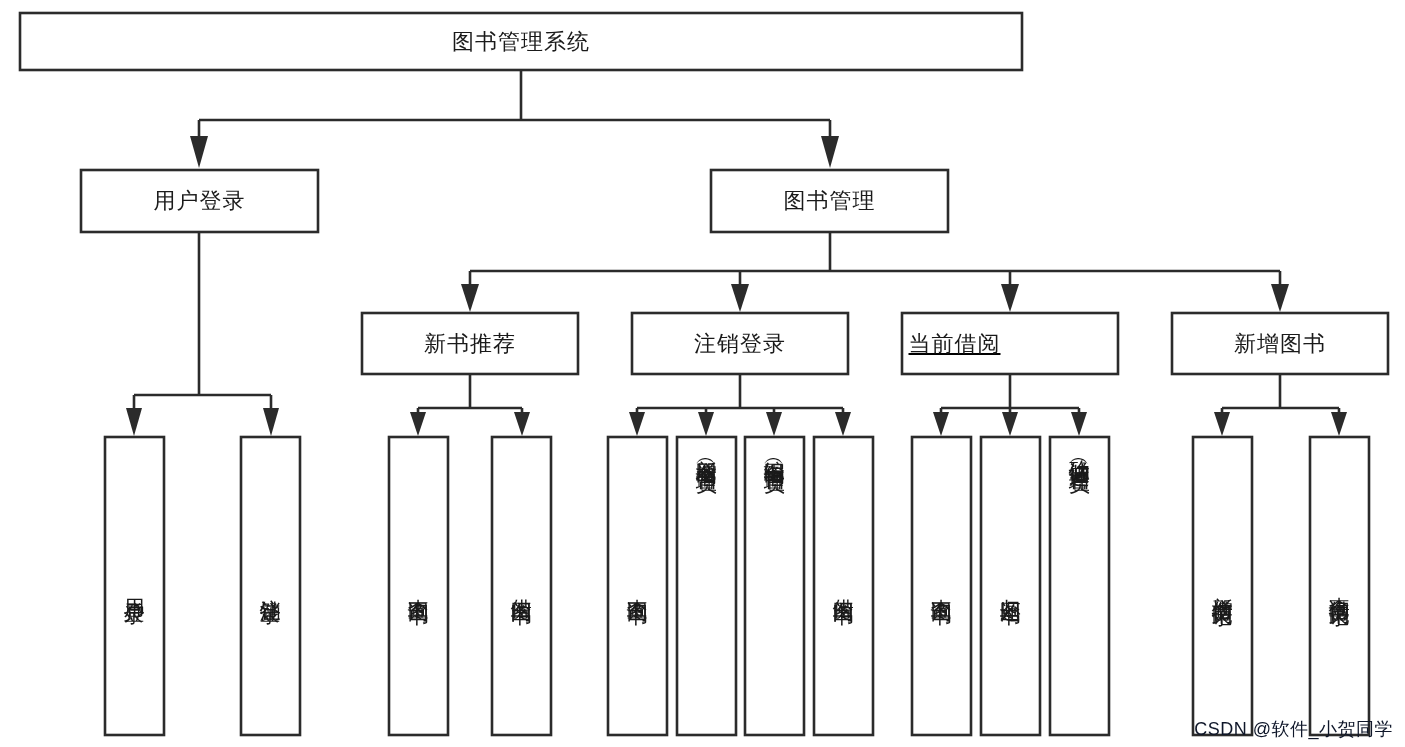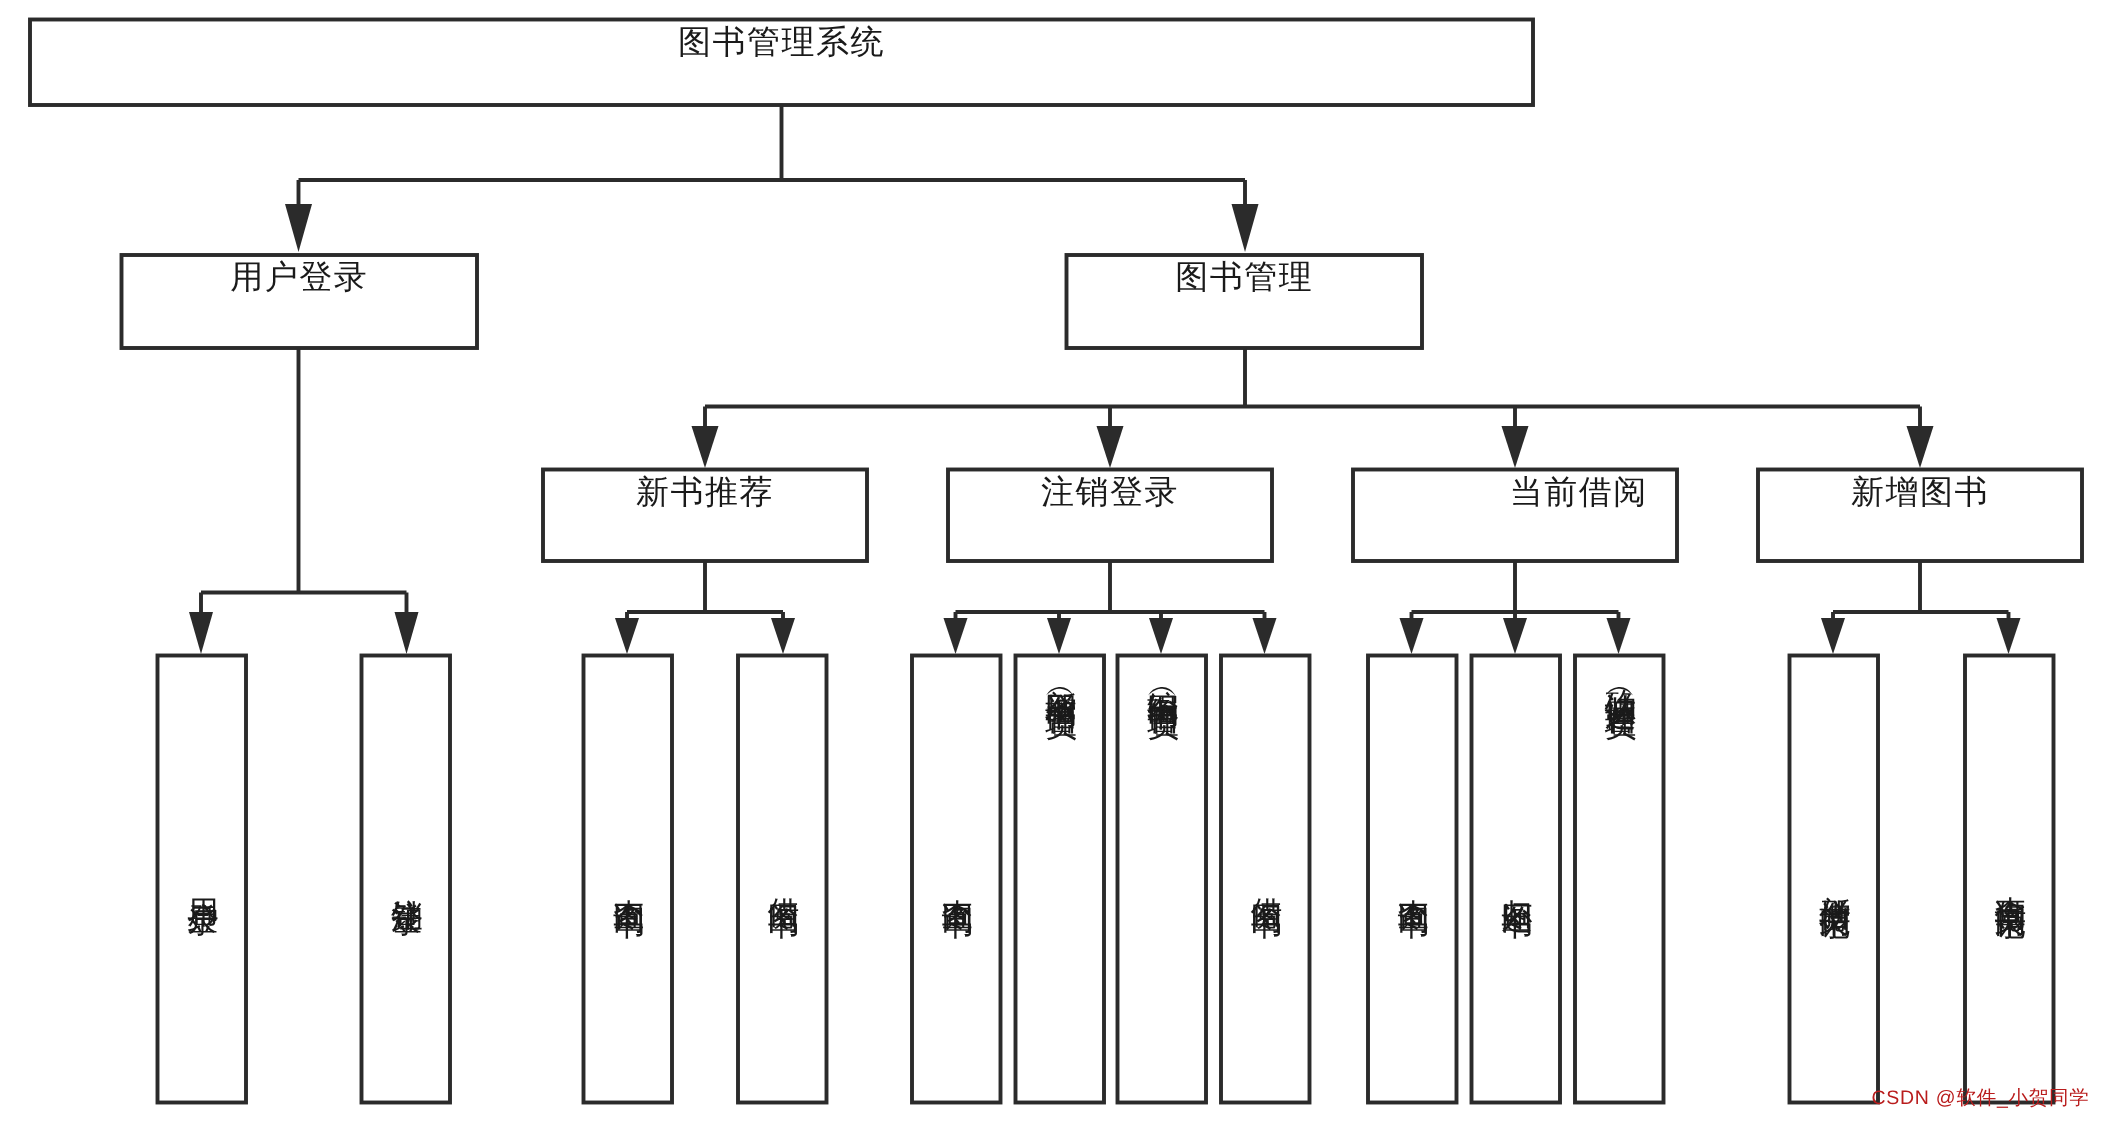--- a/index.html
+++ b/index.html
@@ -54,38 +54,38 @@
     font-family: "Liberation Sans", "DejaVu Sans", sans-serif;
     font-size: 21px;
     line-height: 1.12;
     color: #1a1a1a;
     white-space: nowrap;
     letter-spacing: 2px;
   }
   .hlabel-wrap {
     position: absolute;
     display: flex;
-    align-items: flex-start;
+    align-items: center;
     justify-content: center;
     pointer-events: none;
   }
   .hlabel-text {
     font-family: "Liberation Sans", "DejaVu Sans", sans-serif;
     font-size: 22px;
     color: #1a1a1a;
     white-space: nowrap;
     letter-spacing: 1px;
   }
   .watermark {
     position: absolute;
     right: 12px;
     bottom: 6px;
     font-family: "Liberation Sans", "DejaVu Sans", sans-serif;
-    font-size: 13px;
-    color: #b91c1c;
+    font-size: 18px;
+    color: #0f172a;
     white-space: nowrap;
     letter-spacing: 0.5px;
   }
 </style>
 </head>
 <body>
 
 <div id="diagram-root">
 
   <svg id="flowchart" viewBox="0 0 1405 747">
@@ -202,21 +202,21 @@
   <div class="hlabel-wrap" style="left:362px; top:313px; width:216px; height:61px;">
     <span class="hlabel-text">新书推荐</span>
   </div>
 
   <div class="hlabel-wrap" style="left:711px; top:170px; width:237px; height:62px;">
     <span class="hlabel-text">图书管理</span>
   </div>
   <div class="hlabel-wrap" style="left:632px; top:313px; width:216px; height:61px;">
     <span class="hlabel-text">注销登录</span>
   </div>
-  <div class="hlabel-wrap" style="left:954px; top:313px; width:197px; height:61px;">
+  <div class="hlabel-wrap" style="left:856px; top:313px; width:197px; height:61px;text-decoration:underline;">
     <span class="hlabel-text">当前借阅</span>
   </div>
   <div class="hlabel-wrap" style="left:1172px; top:313px; width:216px; height:61px;">
     <span class="hlabel-text">新增图书</span>
   </div>
 
   <div class="vlabel-wrap" style="left:105px; top:437px; width:59px; height:298px;">
     <span class="vlabel-text">用户登录</span>
   </div>
   <div class="vlabel-wrap" style="left:241px; top:437px; width:59px; height:298px;">

